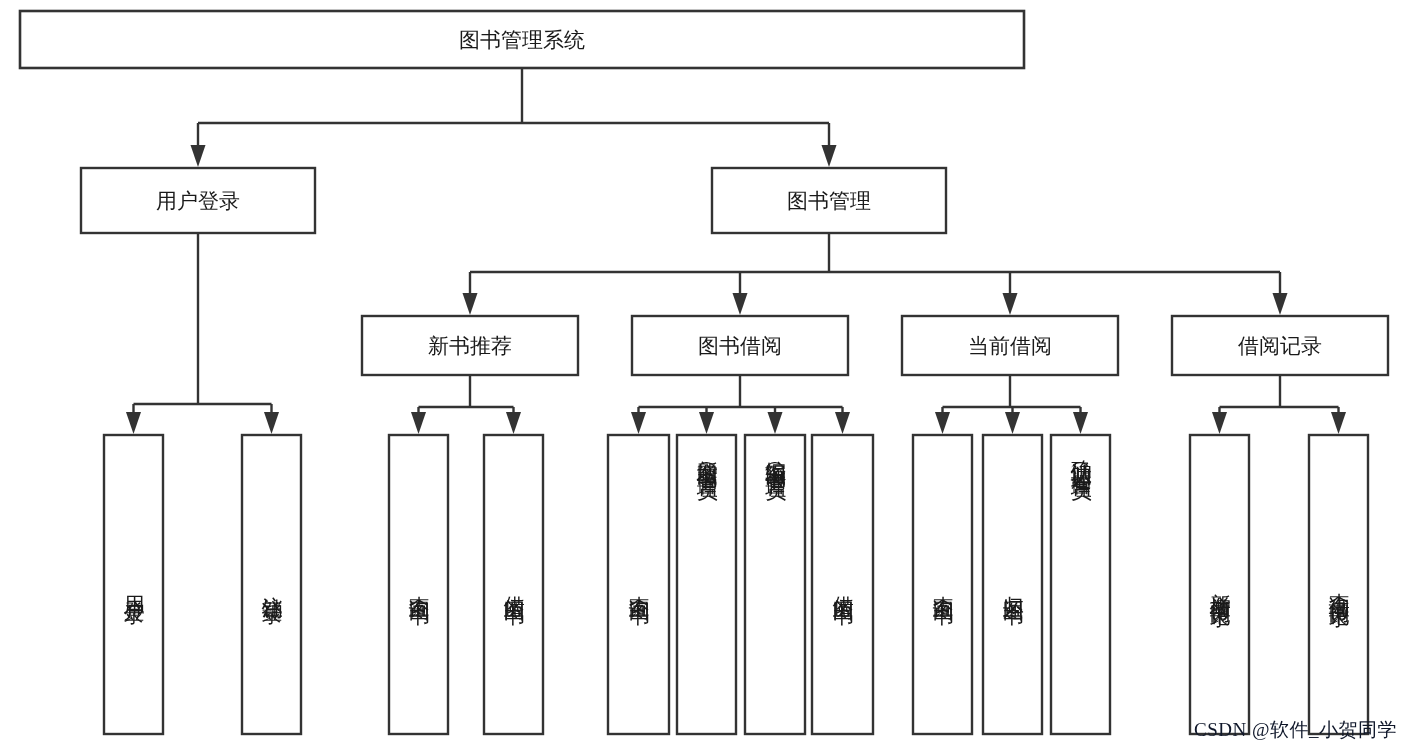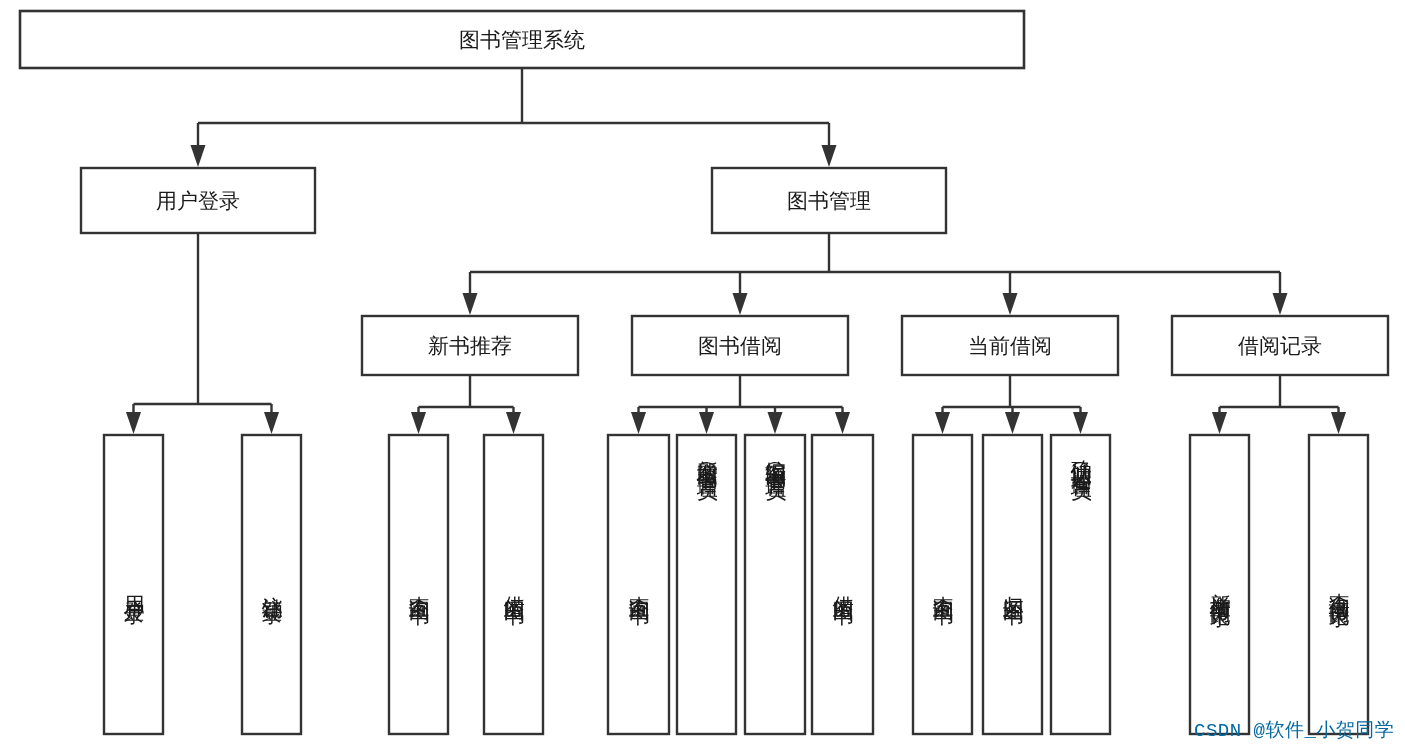--- a/index.html
+++ b/index.html
@@ -68,23 +68,23 @@
     line-height: 1.32;
     letter-spacing: 3px;
     color: #1a1a1a;
     white-space: nowrap;
   }
   .vlabel-top {
     align-items: flex-start;
   }
   .watermark {
     position: absolute;
-    font-family: Liberation Mono, monospace;
+    font-family: Liberation Serif, serif;
     font-size: 19px;
-    color: #0369a1;
+    color: #0f172a;
     white-space: nowrap;
     letter-spacing: 0.5px;
   }
 </style>
 </head>
 <body>
 
 <div id="diagram-root">
   <svg class="diagram-canvas" viewBox="0 0 1405 747" xmlns="http://www.w3.org/2000/svg">
     <g id="edges-layer">

